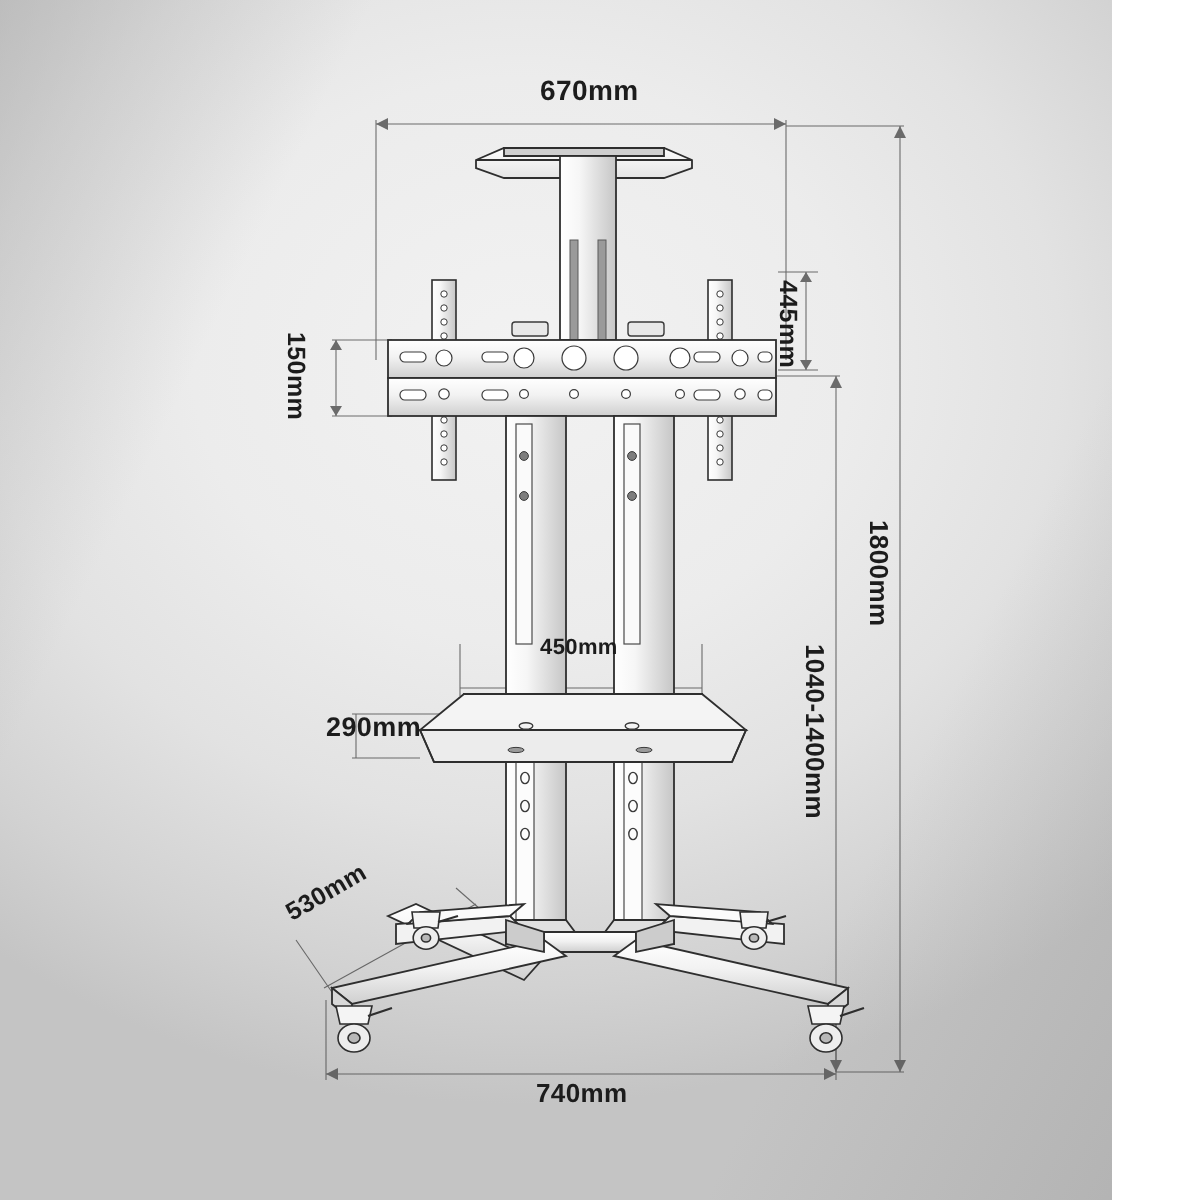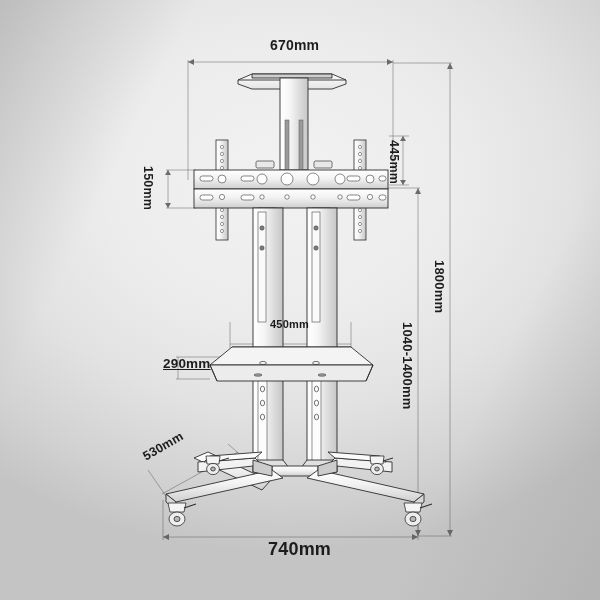--- a/index.html
+++ b/index.html
@@ -1,21 +1,21 @@
 <!DOCTYPE html>
 <html><head>
 <meta charset="utf-8">
 <style>
   html,body{margin:0;padding:0;}
   body{
     width:600px;height:600px;overflow:hidden;
     font-family:"Liberation Sans", sans-serif;
   }
   #stage{
-    position:relative;width:600px;height:600px;
+    position:relative;width:556px;height:600px;
     background:
       radial-gradient(ellipse 78% 62% at 47% 30%, #f2f2f2 0%, #ececec 38%, #e2e2e2 62%, #d2d2d2 84%, #c4c4c4 100%);
     overflow:hidden;
   }
   #stage:before{
     content:"";position:absolute;inset:0;
     background:linear-gradient(116deg, rgba(168,168,168,.55) 0%, rgba(200,200,200,0) 22%, rgba(255,255,255,0) 50%, rgba(190,190,190,0) 76%, rgba(160,160,160,.45) 100%);
     pointer-events:none;
   }
   svg#art{position:absolute;left:0;top:0;width:600px;height:600px;}
@@ -281,23 +281,23 @@
   </svg>
 
   <div class="dimlbl" style="left:270px;top:38px;font-size:14px;">670mm</div>
 
   <div class="dimlbl vert" style="left:154px;top:166px;font-size:12.5px;transform:rotate(90deg);">150mm</div>
 
   <div class="dimlbl vert" style="left:400px;top:140px;font-size:12.5px;transform:rotate(90deg);">445mm</div>
 
   <div class="dimlbl" style="left:270px;top:319px;font-size:11px;">450mm</div>
 
-  <div class="dimlbl" style="left:163px;top:357px;font-size:13.5px;text-decoration:underline;">290mm</div>
+  <div class="dimlbl" style="left:163px;top:357px;font-size:13.5px;">290mm</div>
 
   <div class="dimlbl" style="left:141px;top:452px;font-size:12.5px;transform:rotate(-30deg);transform-origin:left top;">530mm</div>
 
-  <div class="dimlbl" style="left:268px;top:540px;font-size:18px;">740mm</div>
+  <div class="dimlbl" style="left:268px;top:540px;font-size:13px;">740mm</div>
 
   <div class="dimlbl vert" style="left:446px;top:260px;font-size:13px;transform:rotate(90deg);">1800mm</div>
 
   <div class="dimlbl vert" style="left:414px;top:322px;font-size:13px;transform:rotate(90deg);">1040-1400mm</div>
 
 </div>
 
 </body></html>

